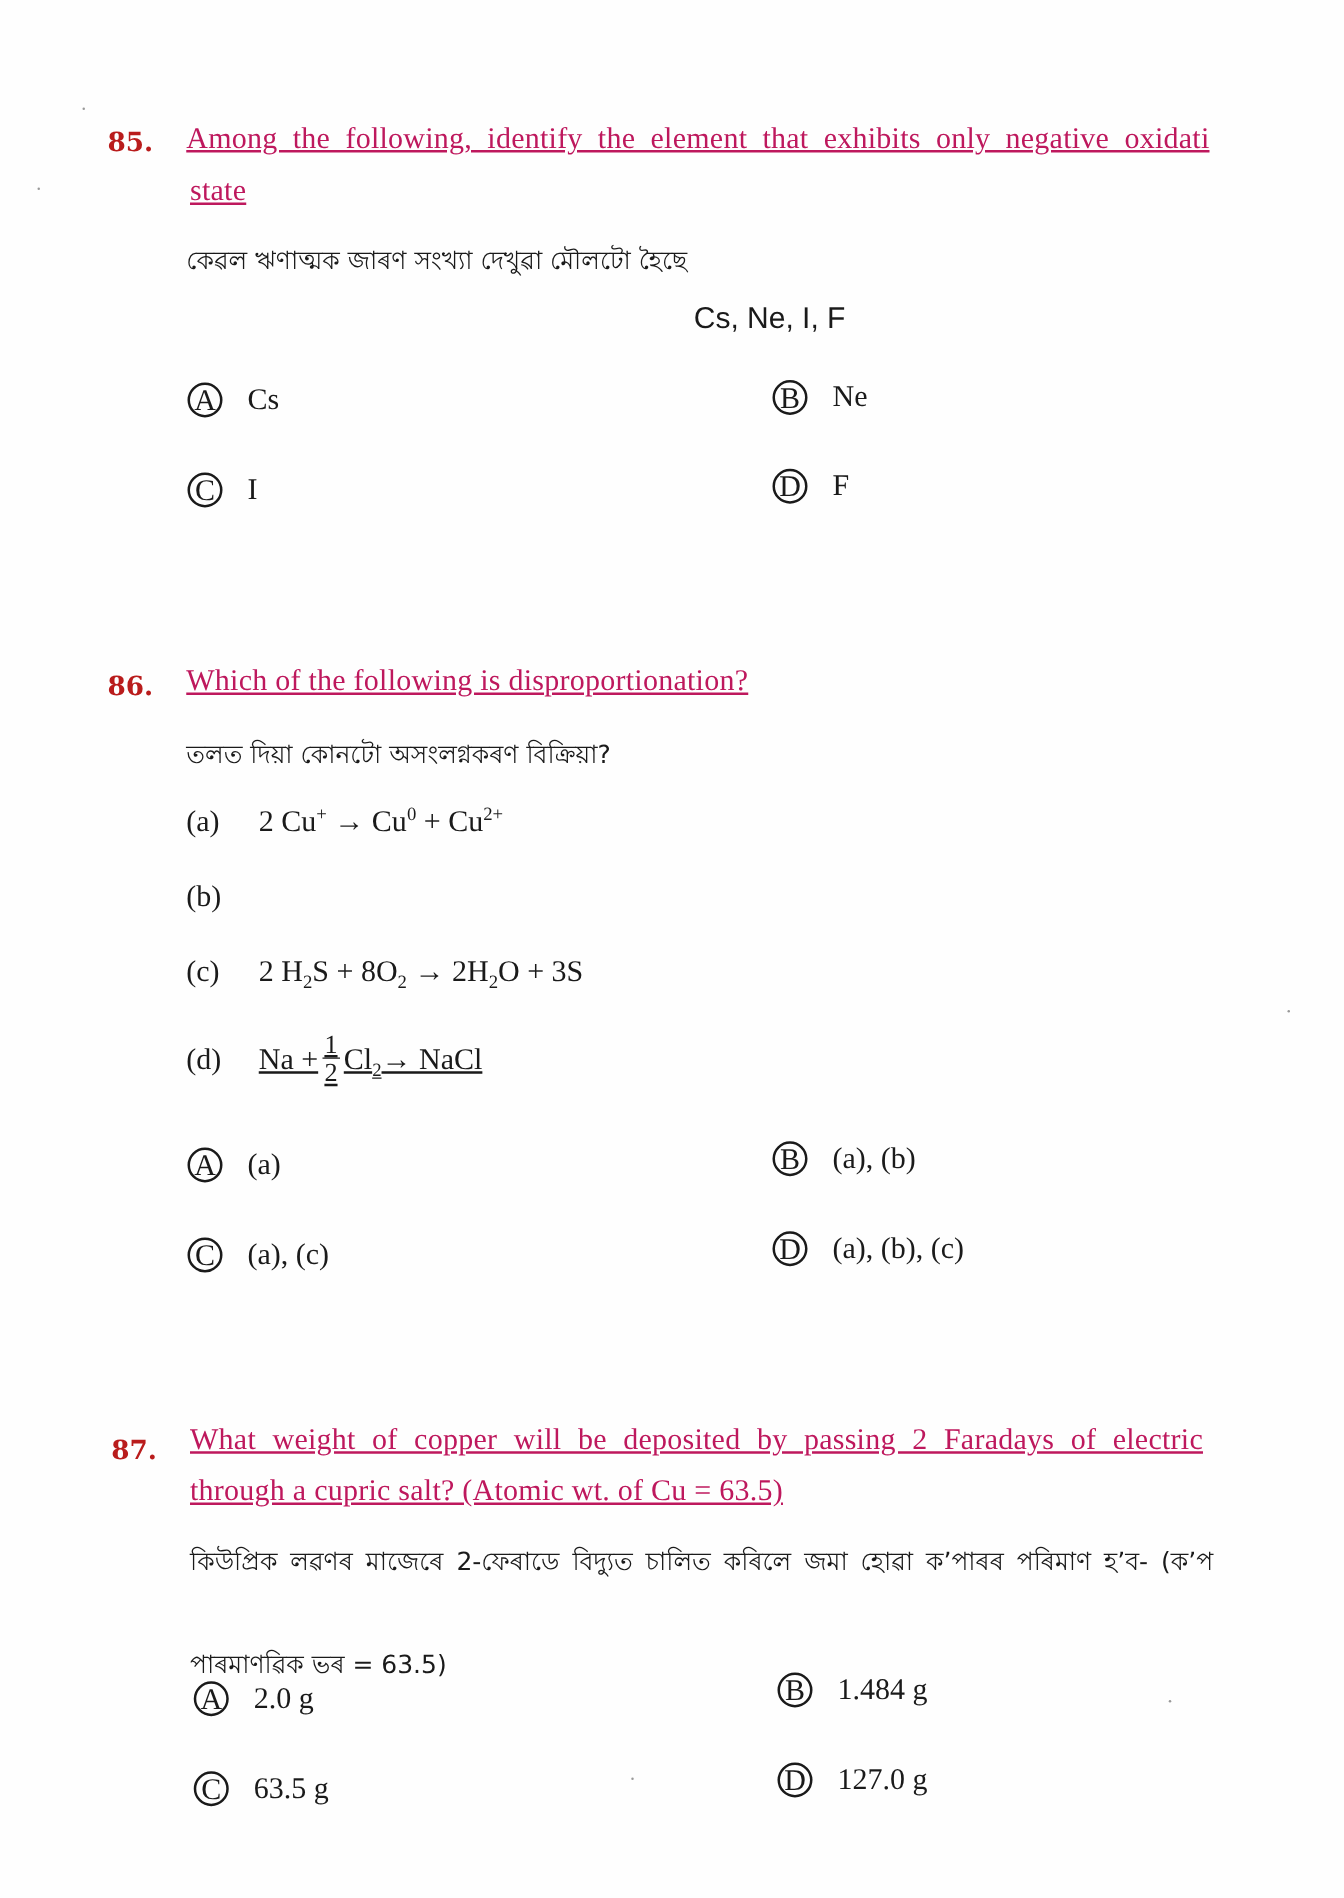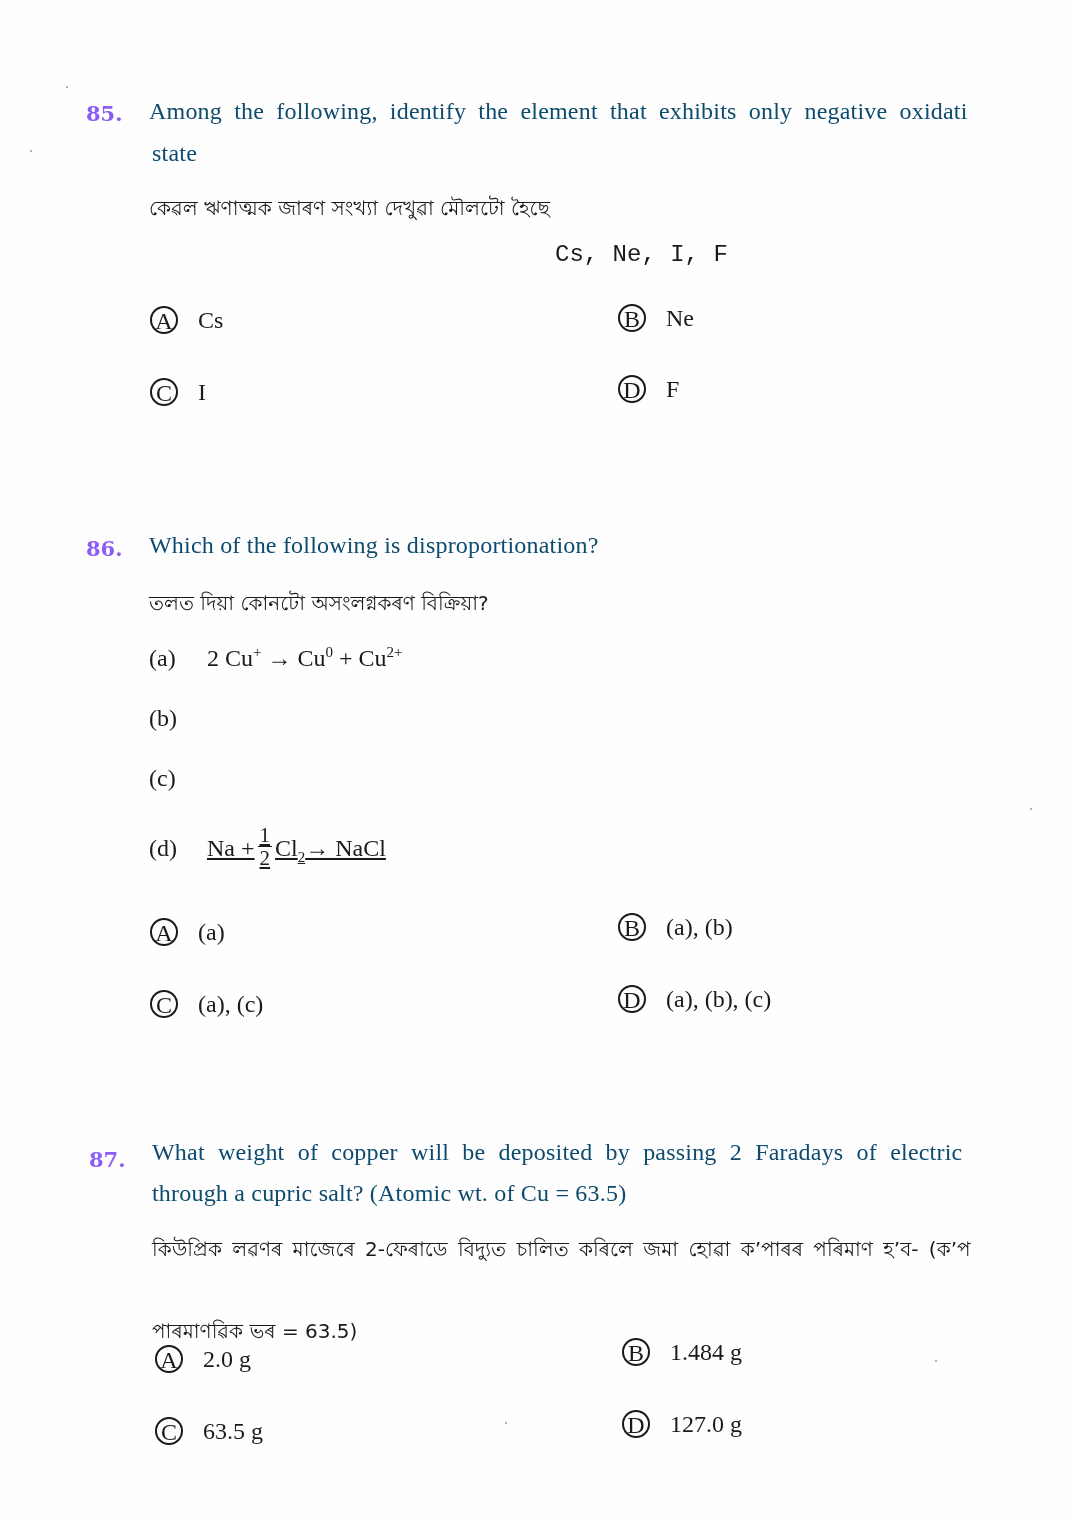--- a/index.html
+++ b/index.html
@@ -20,36 +20,37 @@
       left: 0; top: 0;
       width: 1075px;
       height: 1518px;
       background: #fefefe;
     }
     .abs { position: absolute; white-space: nowrap; }
     .qnum {
       font-family: "DejaVu Serif", "Liberation Serif", serif;
       font-weight: bold;
       font-size: 21px;
-      color: #8b5cf6;
+      color: #b91c1c;
     }
     .qtext {
       font-family: "Liberation Serif", "DejaVu Serif", serif;
       font-size: 24px;
-      color: #0c4a6e;
+      color: #be185d;
       letter-spacing: 0.2px;
+      text-decoration: underline;
     }
     .qtext-wide { word-spacing: 6px; }
     .bengali {
       font-family: "DejaVu Sans", "Liberation Sans", sans-serif;
       font-size: 20px;
       color: #1a1a1a;
     }
     .center-line {
-      font-family: Liberation Mono, monospace;
+      font-family: Liberation Sans, sans-serif;
       font-size: 24px;
     }
     .option {
       display: flex;
       align-items: center;
       gap: 20px;
       cursor: pointer;
     }
     .circle {
       width: 28px;
@@ -147,20 +148,21 @@
       <span class="eq-label">(a)</span>
       <span class="eq-body"><span>2 Cu</span><sup>+</sup><span> → Cu</span><sup>0</sup><span> + Cu</span><sup>2+</sup></span>
     </div>
 
     <div class="abs eq" style="left:149px;top:705px;">
       <span class="eq-label">(b)</span>
     </div>
 
     <div class="abs eq" style="left:149px;top:765px;">
       <span class="eq-label">(c)</span>
+      <span class="eq-body"><span>2 H</span><sub>2</sub><span>S + 8O</span><sub>2</sub><span> → 2H</span><sub>2</sub><span>O + 3S</span></span>
     </div>
 
     <div class="abs eq" style="left:149px;top:826px;align-items:center;">
       <span class="eq-label">(d)</span>
       <span class="eq-body" style="display:inline-flex;align-items:center;text-decoration:underline;">
           <span>Na + </span>
           <span class="frac">
             <span class="num">1</span>
             <span class="den">2</span>
           </span>

